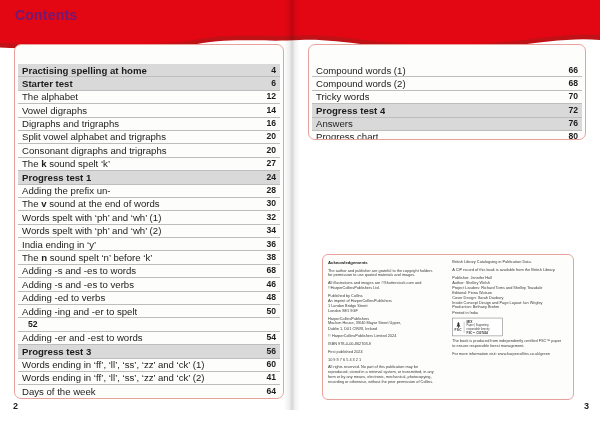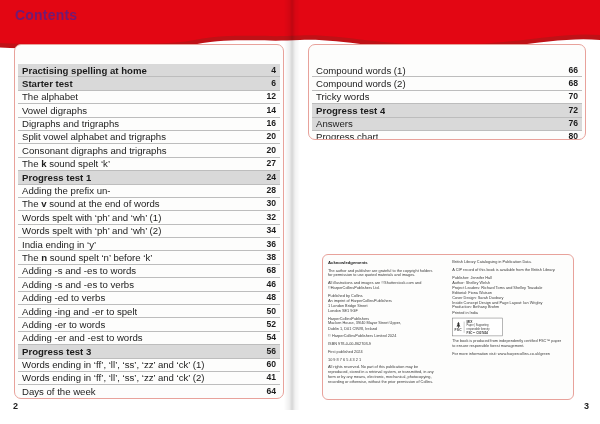--- a/index.html
+++ b/index.html
@@ -163,21 +163,20 @@
     </div>
     <div class="toc-row">
       <span class="lbl">Adding -ed to verbs</span>
       <span class="pg">48</span>
     </div>
     <div class="toc-row">
       <span class="lbl">Adding -ing and -er to spelt</span>
       <span class="pg">50</span>
     </div>
     <div class="toc-row">
-      <span class="lbl">Adding -er to words</span>
       <span class="pg">52</span>
     </div>
     <div class="toc-row">
       <span class="lbl">Adding -er and -est to words</span>
       <span class="pg">54</span>
     </div>
     <div class="toc-row shaded boldrow">
       <span class="lbl">Progress test 3</span>
       <span class="pg">56</span>
     </div>

